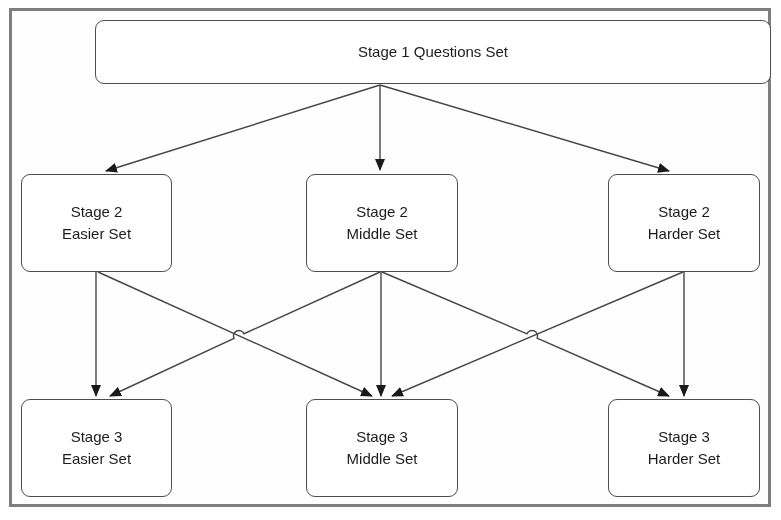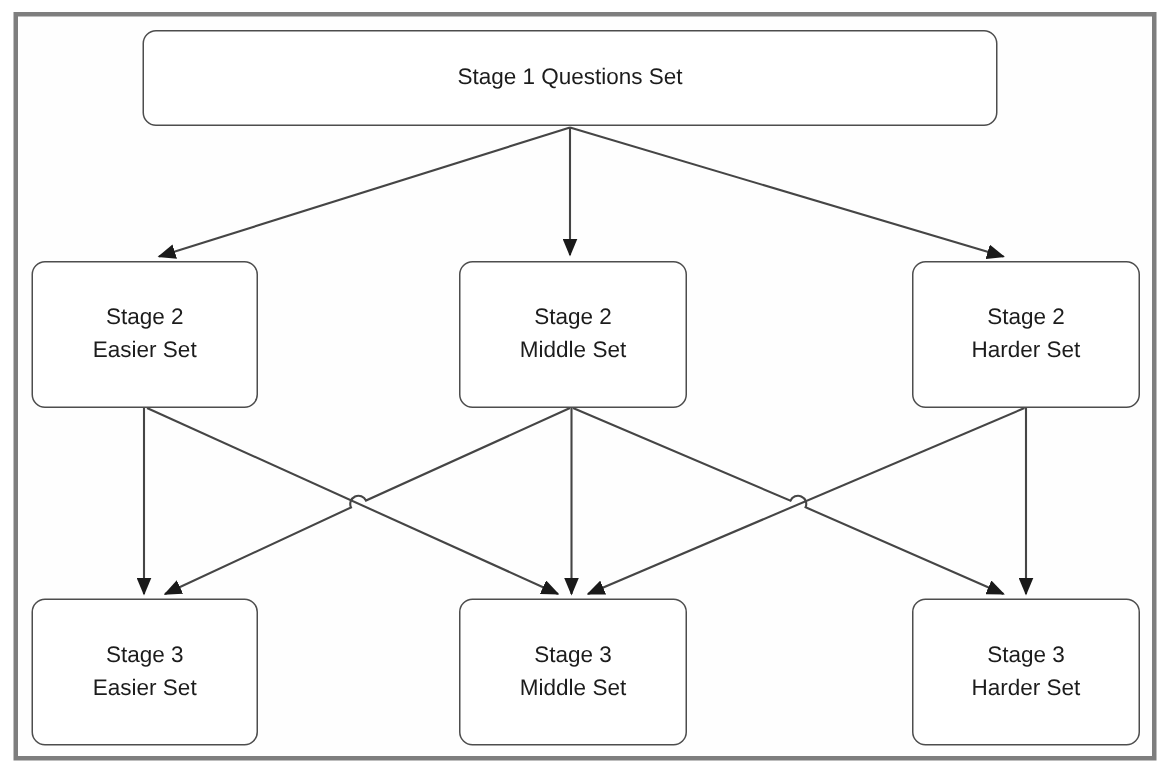--- a/index.html
+++ b/index.html
@@ -38,21 +38,21 @@
     border-radius: 9px;
     display: flex;
     align-items: center;
     justify-content: center;
     text-align: center;
     white-space: pre-line;
     font-size: 15px;
     line-height: 22px;
     color: #1c1c1c;
   }
-  .n-stage1 { left: 95px;  top: 20px;  width: 570px; height: 64px; }
+  .n-stage1 { left: 95px;  top: 20px;  width: 676px; height: 64px; }
   .n-s2easy { left: 21px;  top: 174px; width: 151px; height: 98px; }
   .n-s2mid  { left: 306px; top: 174px; width: 152px; height: 98px; }
   .n-s2hard { left: 608px; top: 174px; width: 152px; height: 98px; }
   .n-s3easy { left: 21px;  top: 399px; width: 151px; height: 98px; }
   .n-s3mid  { left: 306px; top: 399px; width: 152px; height: 98px; }
   .n-s3hard { left: 608px; top: 399px; width: 152px; height: 98px; }
 </style>
 </head>
 <body>
 

